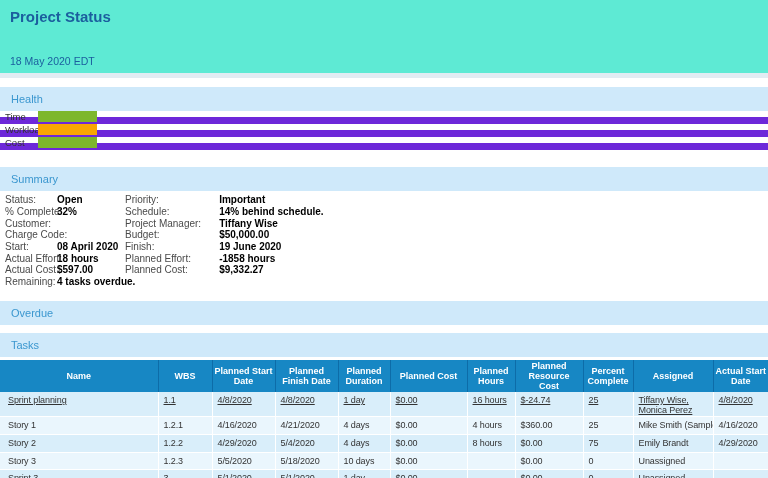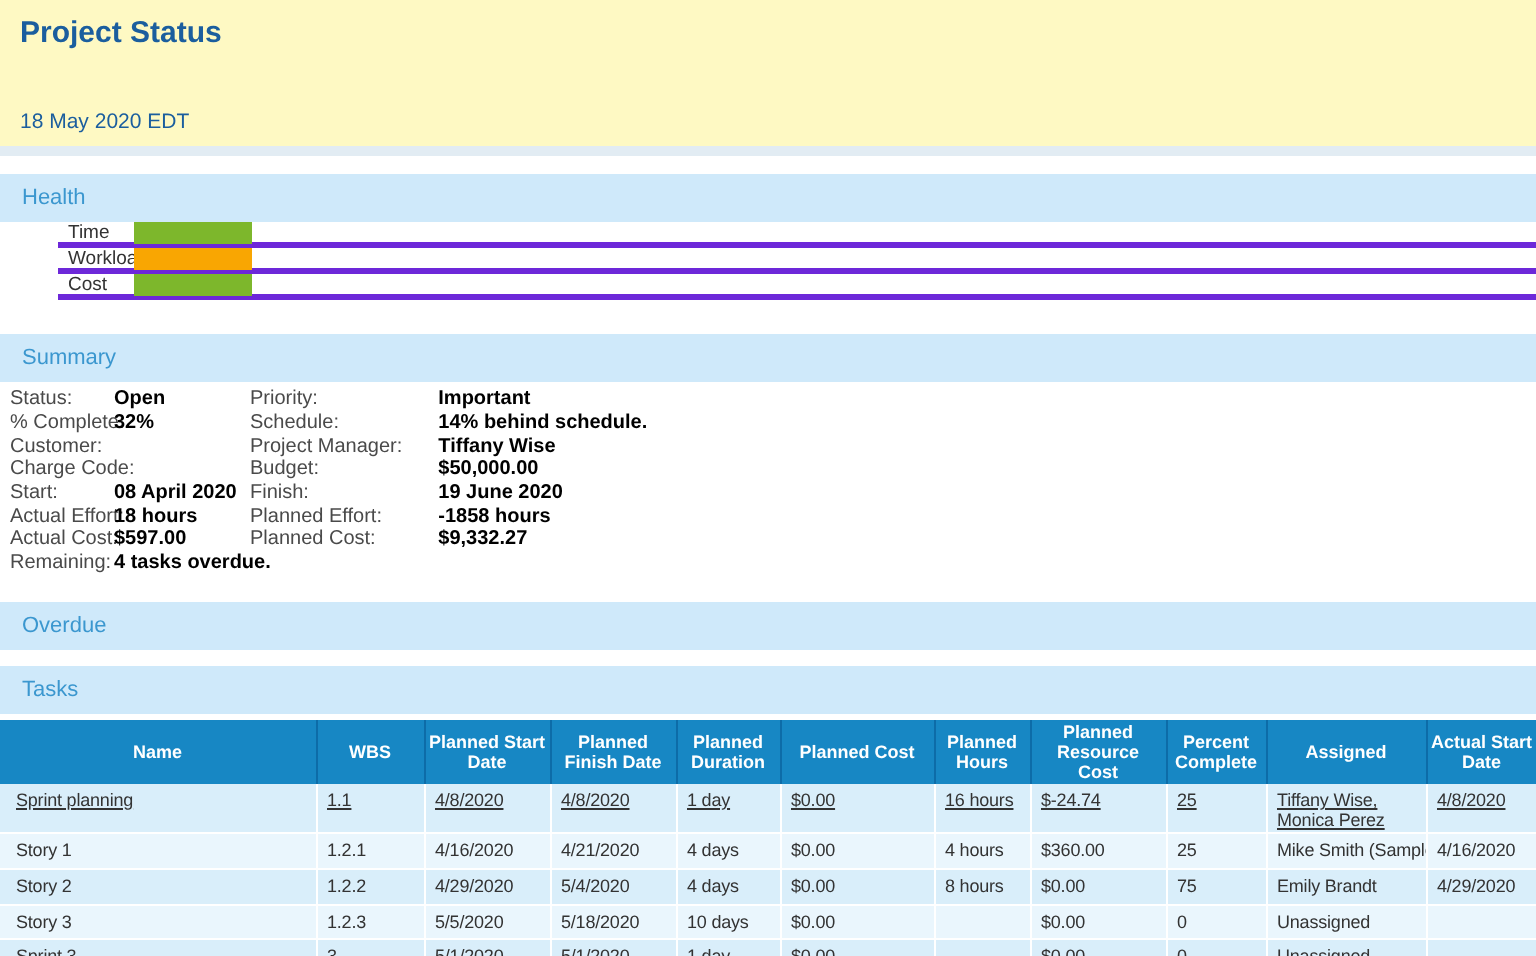--- a/index.html
+++ b/index.html
@@ -1,27 +1,27 @@
 <!DOCTYPE html>
 <html><head>
 <meta charset="utf-8">
 <style>
   * { margin:0; padding:0; box-sizing:border-box; }
   html,body { width:768px; height:478px; overflow:hidden; background:#ffffff;
               font-family:"Liberation Sans", sans-serif; }
-  .top-band { height:73px; background:#fef9c3; position:relative; }
+  .top-band { height:73px; background:#5eead4; position:relative; }
   .page-title { position:absolute; left:10px; top:8px; font-size:15px; font-weight:bold; color:#1b5e9e; }
   .page-date { position:absolute; left:10px; top:55px; font-size:10.5px; color:#1b5e9e; }
   .top-strip { height:5px; background:#e2ecf3; }
   .gap9 { height:9px; } .gap17 { height:17px; } .gap16 { height:16px; }
   .gap8 { height:8px; } .gap3 { height:3px; }
   .band { height:24px; background:#cfe9fa; color:#3b97cf; font-size:11px;
           line-height:24px; padding-left:11px; }
   .health-rows { }
-  .health-row { display:flex; align-items:center; height:13px; border-bottom:3px solid #6d28d9;margin-left:29px; }
+  .health-row { display:flex; height:13px; border-bottom:7px solid #6d28d9; }
   .hl { width:38px; padding-left:5px; font-size:9.5px; color:#333; white-space:nowrap; overflow:visible; }
   .hbar { width:59px; height:11px; display:inline-block; margin-left:0; }
   .summary-grid { display:grid; grid-template-columns:52px 68px max-content 1fr;
                   grid-auto-rows:11.7px; padding:3px 0 0 5px; font-size:10px;
                   align-items:center; height:94px; }
   .sl { color:#4a4a4a; white-space:nowrap; }
   .l2 { padding-right:18px; }
   .sv { color:#000; font-weight:bold; white-space:nowrap; }
   table { width:768px; border-collapse:collapse; table-layout:fixed; }
   thead th { background:#1787c4; color:#ffffff; font-size:9px; font-weight:bold;

